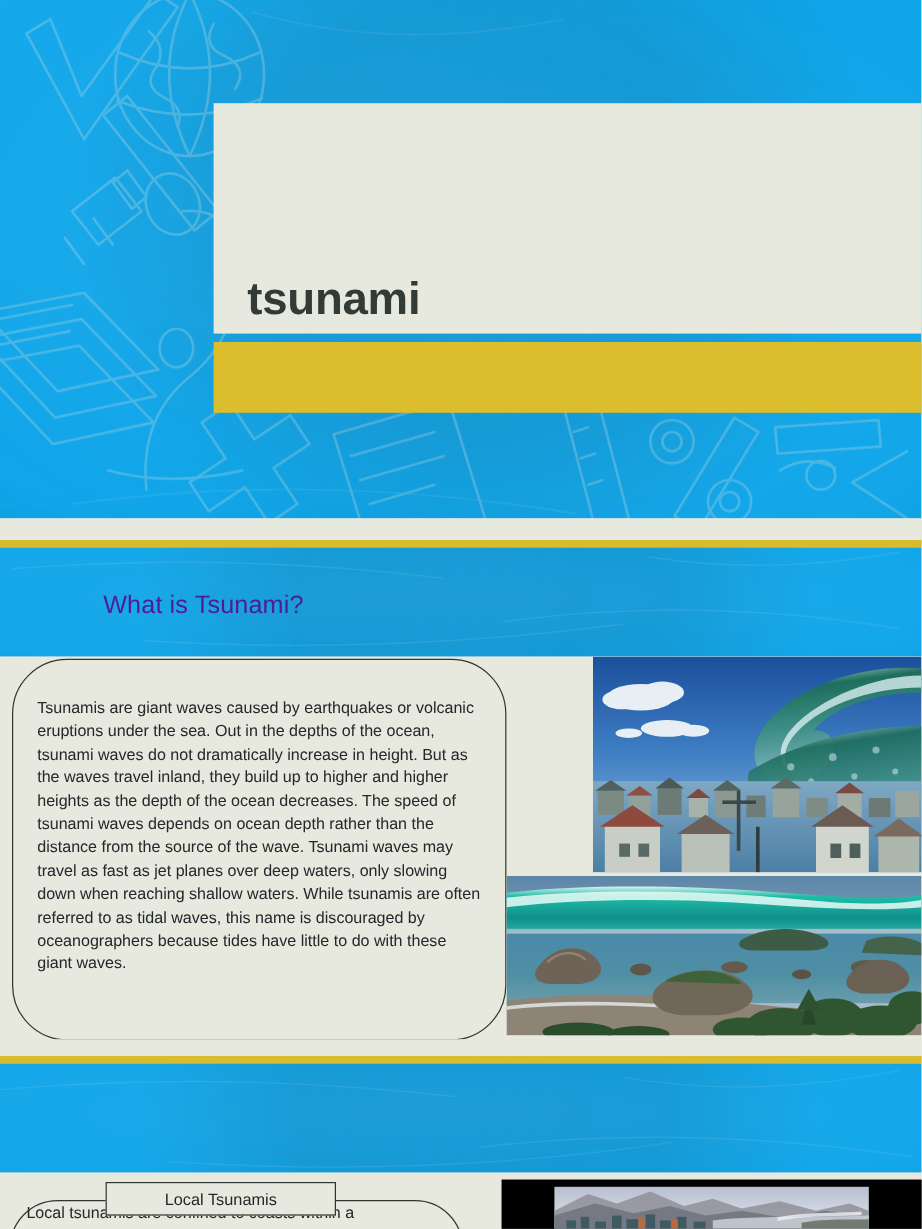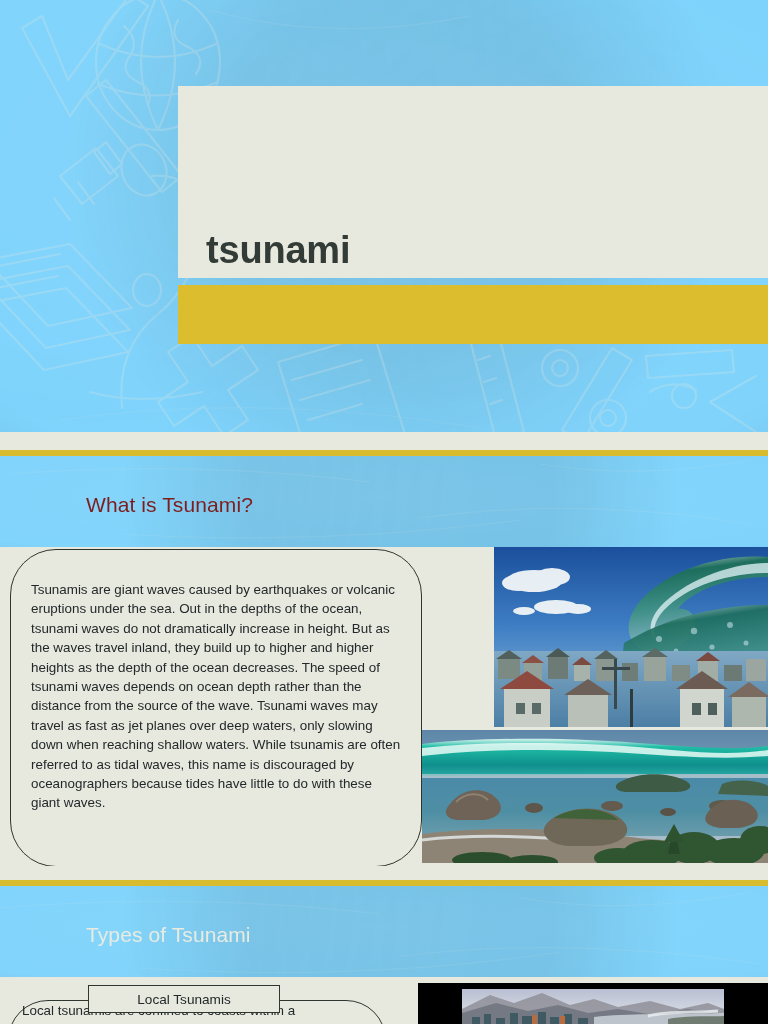--- a/index.html
+++ b/index.html
@@ -17,21 +17,21 @@
     position: relative;
     width: 768px;
     height: 1024px;
     background: #e7e9df;
     overflow: hidden;
   }
 
   
   .chalkboard {
     position: relative;
-    background-color: #7dd3fc;
+    background-color: #0ea5e9;
     overflow: hidden;
   }
   .chalk-noise {
     position: absolute;
     inset: 0;
     pointer-events: none;
     opacity: .55;
     background-image:
       radial-gradient(circle at 12% 18%, rgba(255,255,255,.055) 0 22%, transparent 60%),
       radial-gradient(circle at 78% 72%, rgba(255,255,255,.045) 0 25%, transparent 62%),
@@ -299,21 +299,21 @@
           <path d="M10 18 q180 -14 360 8"></path>
           <path d="M420 62 q160 -22 330 6"></path>
           <path d="M120 78 q200 12 400 -14"></path>
           <path d="M540 8 q100 16 210 -4"></path>
         </g>
       </svg>
       <div class="chalk-vig"></div>
     </div>
   </section>
 
-  <div id="slide2-heading" style="position:absolute;left:86px;top:493px;font-size:21px;color:#7f1d1d;z-index:5;">What is Tsunami?</div>
+  <div id="slide2-heading" style="position:absolute;left:86px;top:493px;font-size:21px;color:#4c1d95;z-index:5;">What is Tsunami?</div>
 
   <div id="bubble">
     <div id="bubble-text">Tsunamis are giant waves caused by earthquakes or volcanic eruptions under the sea. Out in the depths of the ocean, tsunami waves do not dramatically increase in height. But as the waves travel inland, they build up to higher and higher heights as the depth of the ocean decreases. The speed of tsunami waves depends on ocean depth rather than the distance from the source of the wave. Tsunami waves may travel as fast as jet planes over deep waters, only slowing down when reaching shallow waters. While tsunamis are often referred to as tidal waves, this name is discouraged by oceanographers because tides have little to do with these giant waves.</div>
   </div>
 
   <div class="photo" id="photo-wave-town">
     <svg viewBox="0 0 274 180" preserveAspectRatio="none" width="274" height="180">
       <defs>
         <linearGradient id="sky2" x1="0" y1="0" x2="0" y2="1">
           <stop offset="0%" stop-color="#1b4f9c"></stop>
@@ -476,21 +476,20 @@
           <path d="M0 22 q190 -16 380 6"></path>
           <path d="M400 70 q170 -20 360 8"></path>
           <path d="M140 82 q220 14 420 -16"></path>
           <path d="M520 12 q110 18 230 -6"></path>
         </g>
       </svg>
       <div class="chalk-vig"></div>
     </div>
   </section>
 
-  <div id="slide3-heading" style="position:absolute;left:86px;top:923px;font-size:21px;color:#e9ebe1;z-index:5;">Types of Tsunami</div>
 
   <div id="slide3-bubble"></div>
   <div id="slide3-body">Local tsunamis are confined to coasts within a</div>
   <div id="type-label-box">
     <span id="type-label-text">Local Tsunamis</span>
   </div>
 
   <div class="photo" id="photo-city">
     <svg viewBox="0 0 350 41" preserveAspectRatio="none" width="350" height="41">
       <defs>

